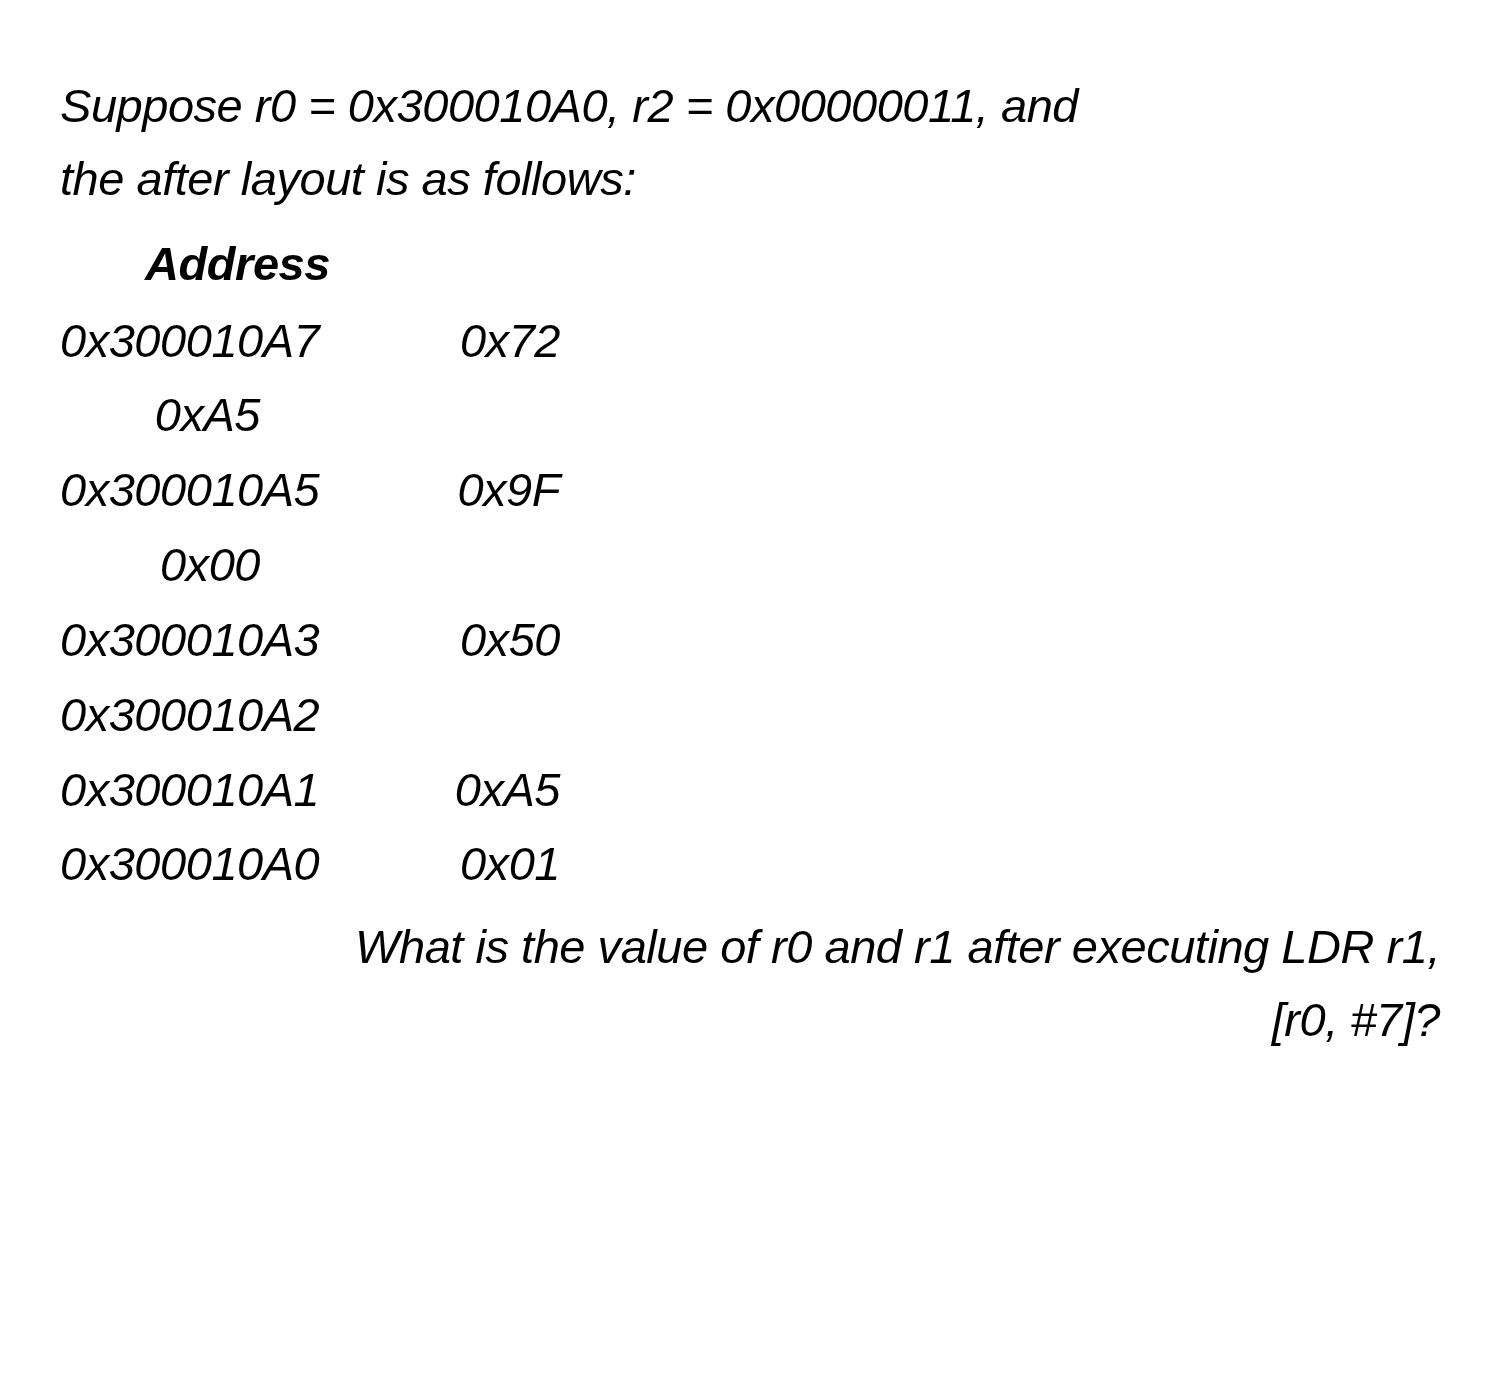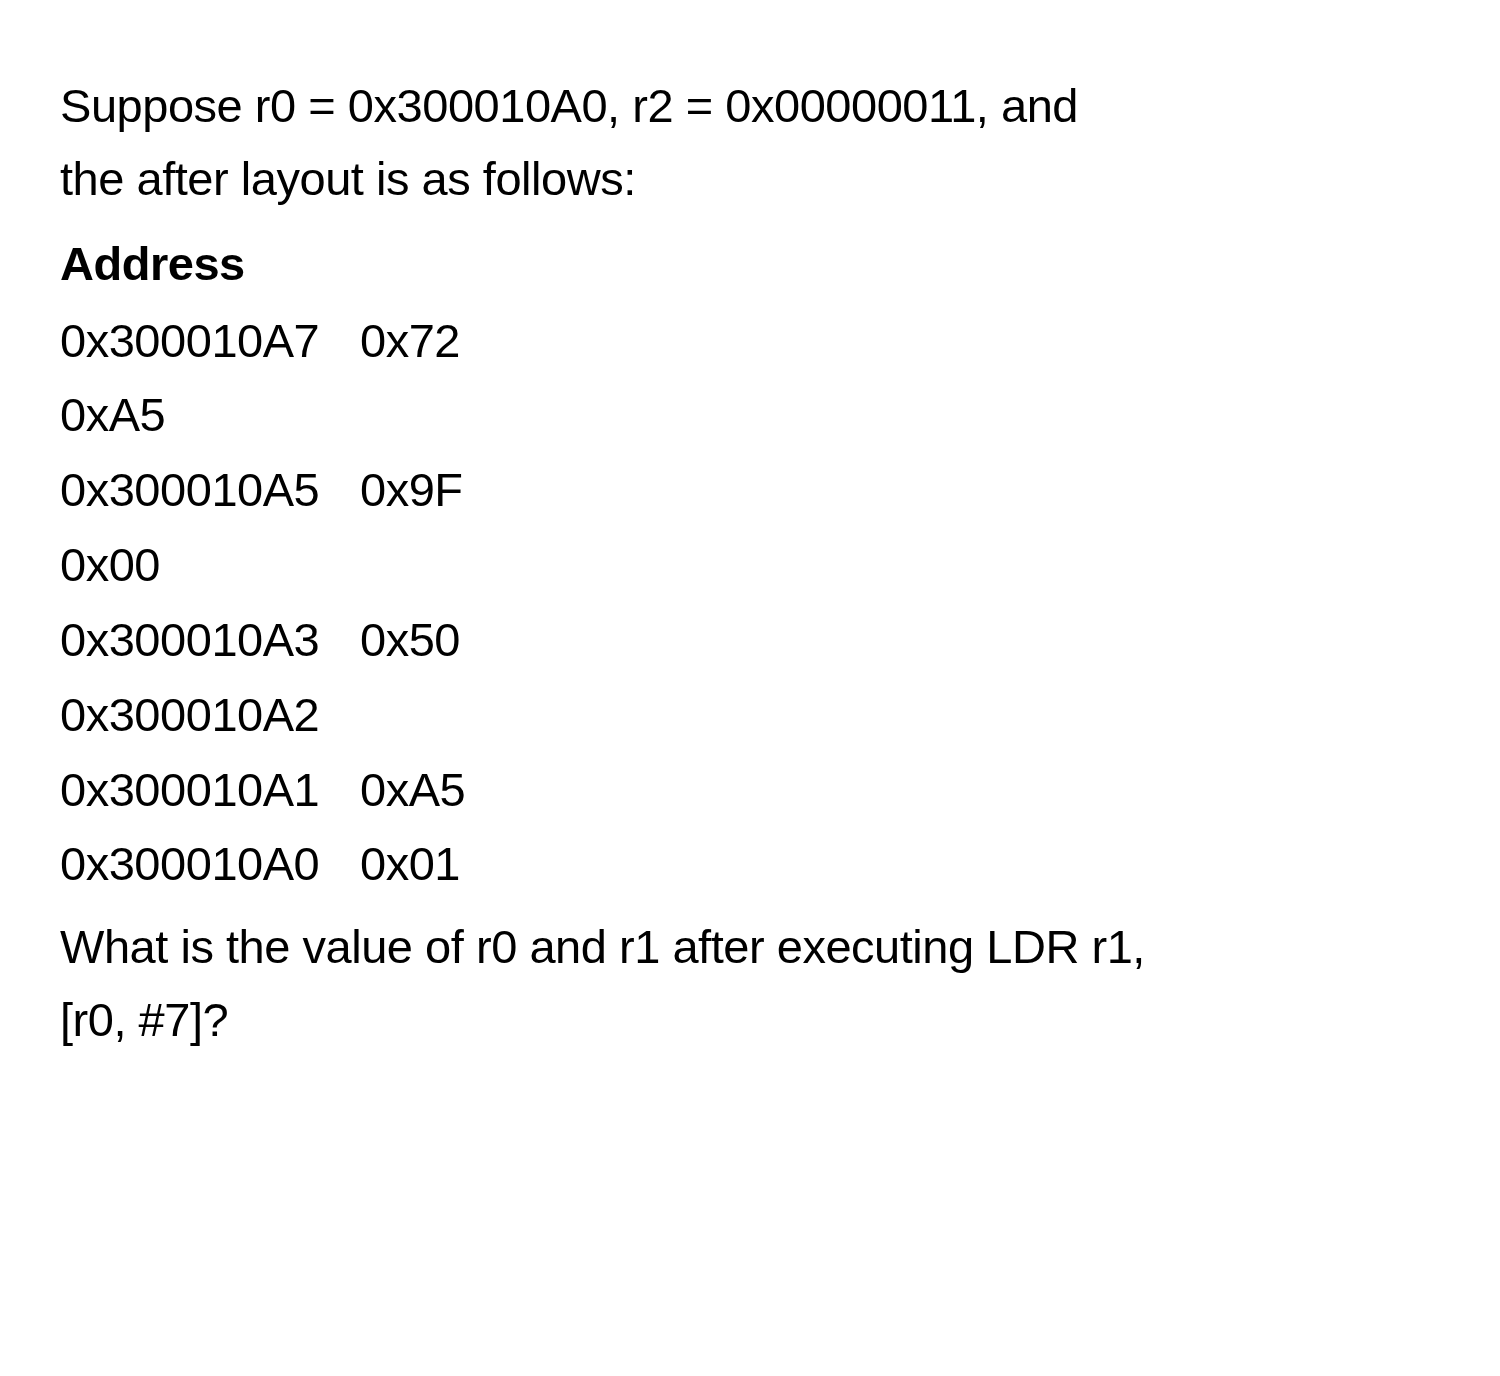--- a/index.html
+++ b/index.html
@@ -1,18 +1,19 @@
 <!DOCTYPE html>
 <html><head>
   <meta charset="utf-8">
   <style>
     * {
       margin: 0;
       padding: 0;
       box-sizing: border-box;
+      font-style: italic;
     }
     body {
       width: 1500px;
       height: 1376px;
       background: #ffffff;
       font-family: -apple-system, BlinkMacSystemFont, "Segoe UI", Helvetica, Arial, sans-serif;
       padding: 70px 60px;
       color: #000000;
     }
     .content {
@@ -21,39 +22,42 @@
       letter-spacing: -0.01em;
     }
     .intro {
       margin-bottom: 12px;
     }
     .table-header {
       font-weight: 700;
       display: flex;
       margin-top: 8px;
       margin-bottom: 4px;
+      text-align: center;
     }
     .table-header .col-address {
       width: 355px;
     }
     .table-header .col-data {
       width: 200px;
     }
     .table-row {
       display: flex;
       margin-bottom: 2px;
     }
     .table-row .col-address {
       width: 300px;
     }
     .table-row .col-data {
       width: 200px;
+      text-align: right;
     }
     .question {
       margin-top: 10px;
+      text-align: right;
     }
   </style>
 </head>
 <body>
 
 <div class="content">
   <div class="intro">
     <div>Suppose r0 = 0x300010A0, r2 = 0x00000011, and</div>
     <div>the after layout is as follows:</div>
   </div>

